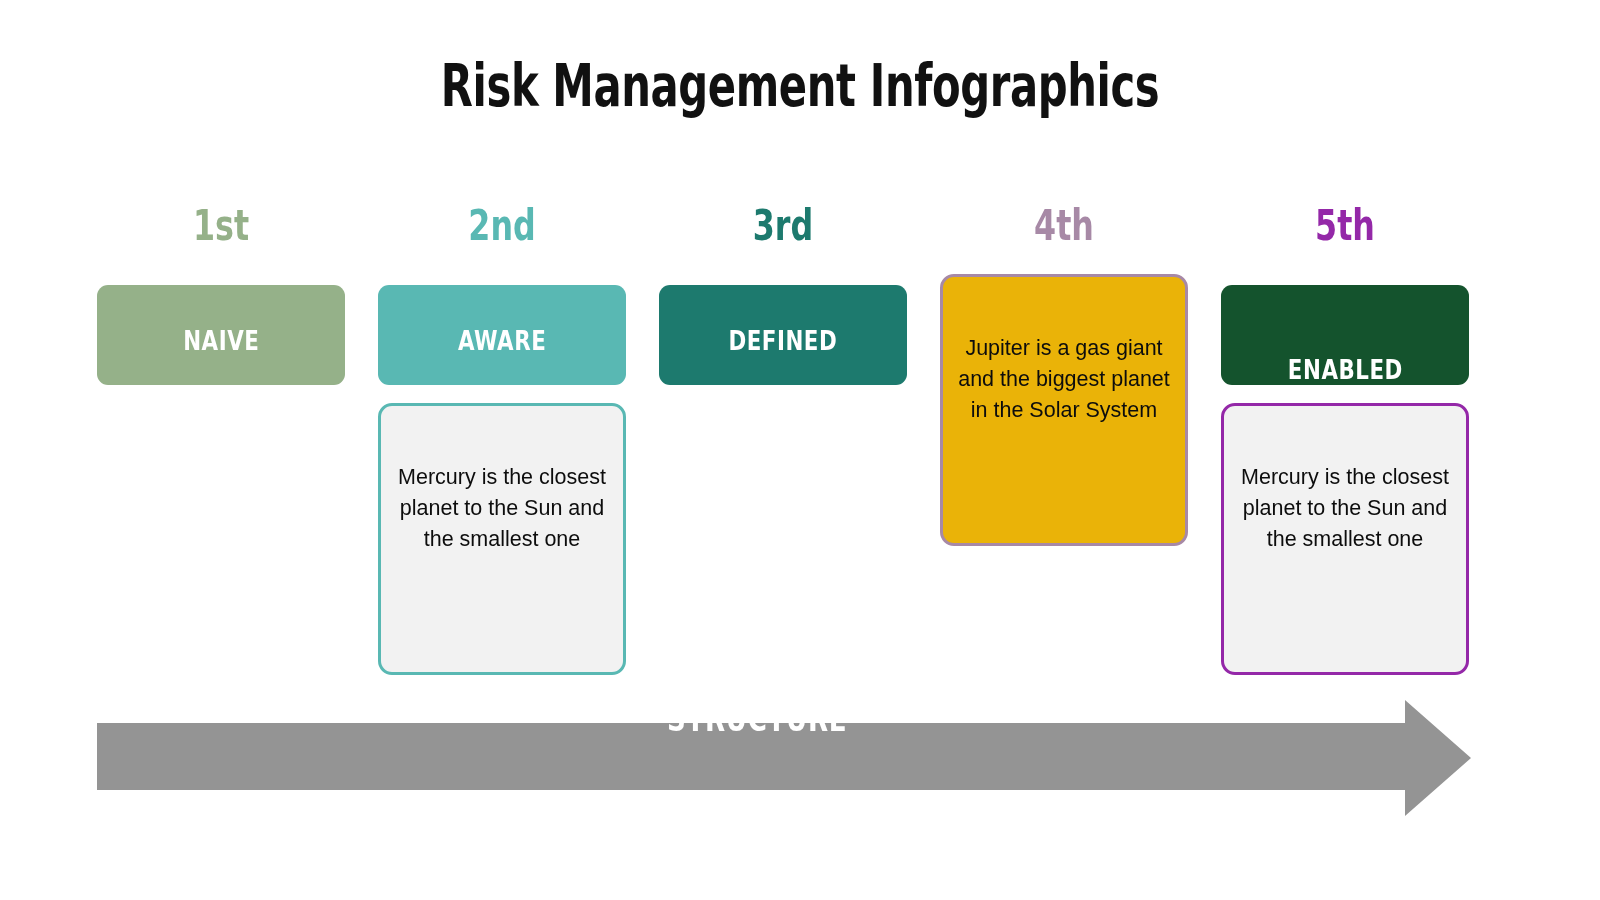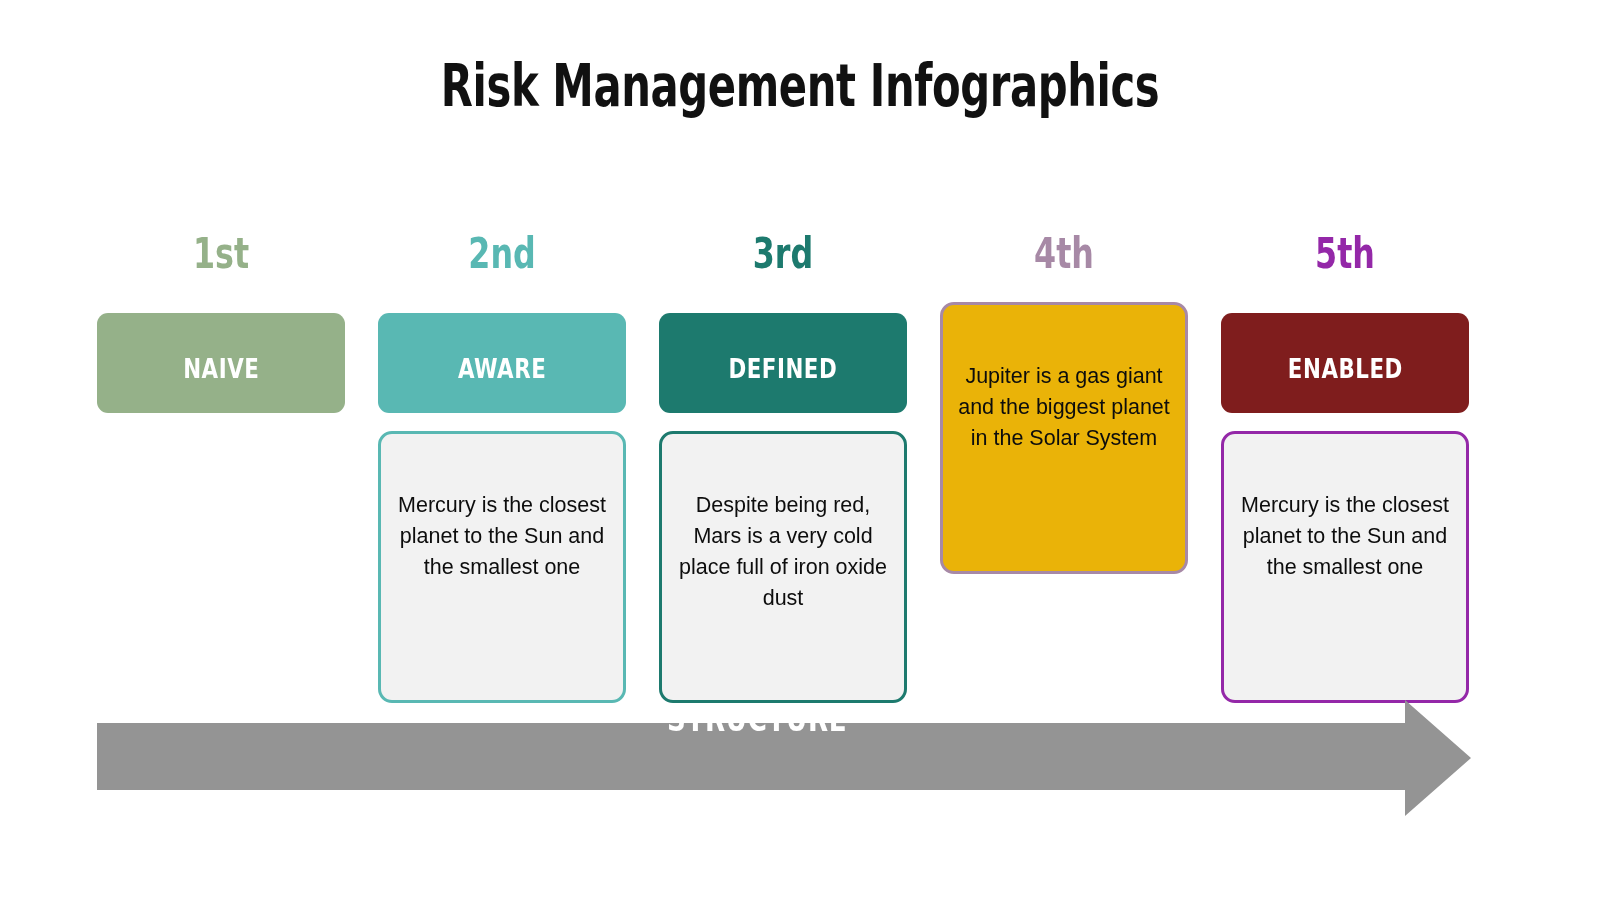--- a/index.html
+++ b/index.html
@@ -41,21 +41,20 @@
   }
 
   
   #columns {
     position: absolute;
     left: 97px;
     top: 196px;
     width: 1374px;
     display: flex;
     gap: 33px;
-    margin-top: 28px;
   }
   .column {
     width: 248px;
     display: flex;
     flex-direction: column;
     align-items: stretch;
   }
 
   .ordinal {
     height: 60px;
@@ -166,35 +165,32 @@
       <div class="card" style="border-color: rgb(89, 184, 179); background: rgb(242, 242, 242);">
         <span class="card-text">Mercury is the closest planet to the Sun and the smallest one</span>
       </div>
     </div>
 
     <div class="column">
       <div class="ordinal" style="color: rgb(29, 122, 110);">3rd</div>
       <div class="pill" style="background: rgb(29, 122, 110);">
         <span class="pill-label">DEFINED</span>
       </div>
-      <div class="card" style="border-color: rgb(29, 122, 110); background: rgb(242, 242, 242);">
-        <span class="card-text">Despite being red, Mars is a very cold place full of iron oxide dust</span>
-      </div>
     </div>
 
     <div class="column">
       <div class="ordinal" style="color: rgb(167, 137, 166);">4th</div>
       <div class="card" style="border-color: rgb(167, 137, 166); background: #eab308;">
         <span class="card-text">Jupiter is a gas giant and the biggest planet in the Solar System</span>
       </div>
     </div>
 
     <div class="column">
       <div class="ordinal" style="color: rgb(148, 40, 168);">5th</div>
-      <div class="pill" style="background: #7f1d1d;">
+      <div class="pill" style="background: #14532d; align-items: flex-end;">
         <span class="pill-label">ENABLED</span>
       </div>
       <div class="card" style="border-color: rgb(148, 40, 168); background: rgb(242, 242, 242);">
         <span class="card-text">Mercury is the closest planet to the Sun and the smallest one</span>
       </div>
     </div>
 
   </div>
 
   <div id="arrow-wrap">

